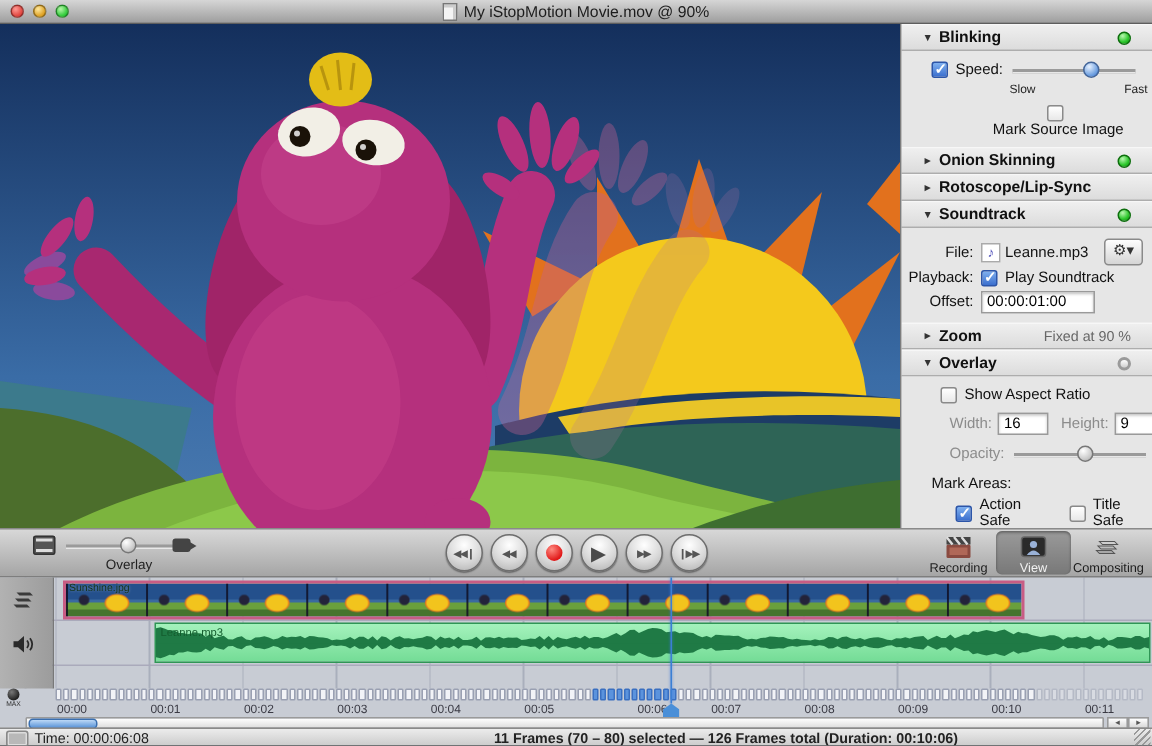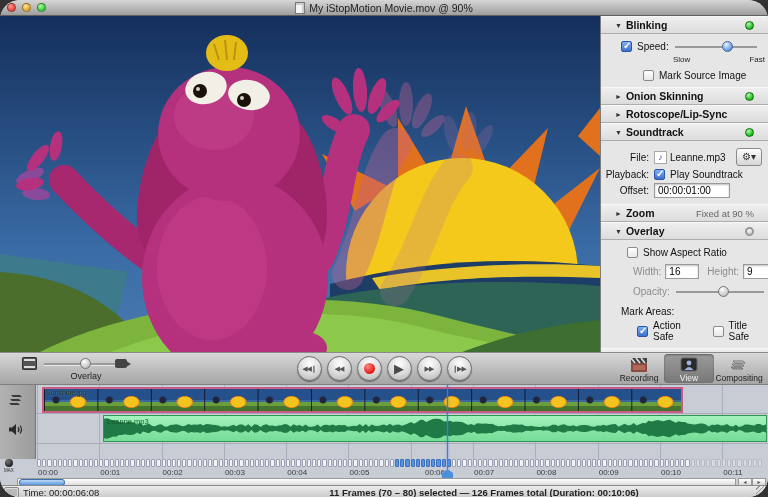--- a/index.html
+++ b/index.html
@@ -1,17 +1,17 @@
 <!DOCTYPE html>
 <html><head>
 <meta charset="utf-8">
 <style>
   html,body{margin:0;padding:0;background:#333;}
   #window{width:768px;height:497px;position:relative;font-family:"Liberation Sans",sans-serif;
-    background:#ccc;overflow:hidden;user-select:none;border-radius:20px;}
+    background:#ccc;overflow:hidden;user-select:none;}
   
   .titlebar{height:15px;background:linear-gradient(#d6d6d6,#9e9e9e);border-bottom:1px solid #5e5e5e;
     position:relative;display:flex;align-items:center;justify-content:center;}
   .lights{position:absolute;left:7px;top:3px;display:flex;gap:6px;}
   .light{width:9px;height:9px;border-radius:50%;border:1px solid rgba(0,0,0,.35);box-sizing:border-box;}
   .light.red{background:radial-gradient(circle at 35% 30%,#ff9a94,#e0443e 70%);}
   .light.yellow{background:radial-gradient(circle at 35% 30%,#ffe9a0,#dea123 70%);}
   .light.green{background:radial-gradient(circle at 35% 30%,#b7f7a8,#2dc937 70%);}
   .doc-ico{width:8px;height:10px;background:#f4f4f4;border:1px solid #777;margin-right:4px;
     box-shadow:inset -2px 2px 0 #ccc;}
@@ -255,21 +255,21 @@
           <span class="cb checked"></span>
           <span>Speed:</span>
           <div class="slider" style="width:82px;margin-left:6px;">
             <div class="thumb" style="left:58%;"></div>
           </div>
         </div>
         <div class="minmax" style="margin-left:72px;width:92px;">
           <span>Slow</span>
           <span>Fast</span>
         </div>
-        <div class="prow" style="margin-left:42px;margin-top:6px;">
+        <div class="prow" style="margin-left:42px;margin-top:6px;flex-direction:column;">
           <span class="cb"></span>
           <span>Mark Source Image</span>
         </div>
       </div>
 
       <div class="phead">
         <span class="tri closed"></span>
         <span>Onion Skinning</span>
         <span class="led on"></span>
       </div>

